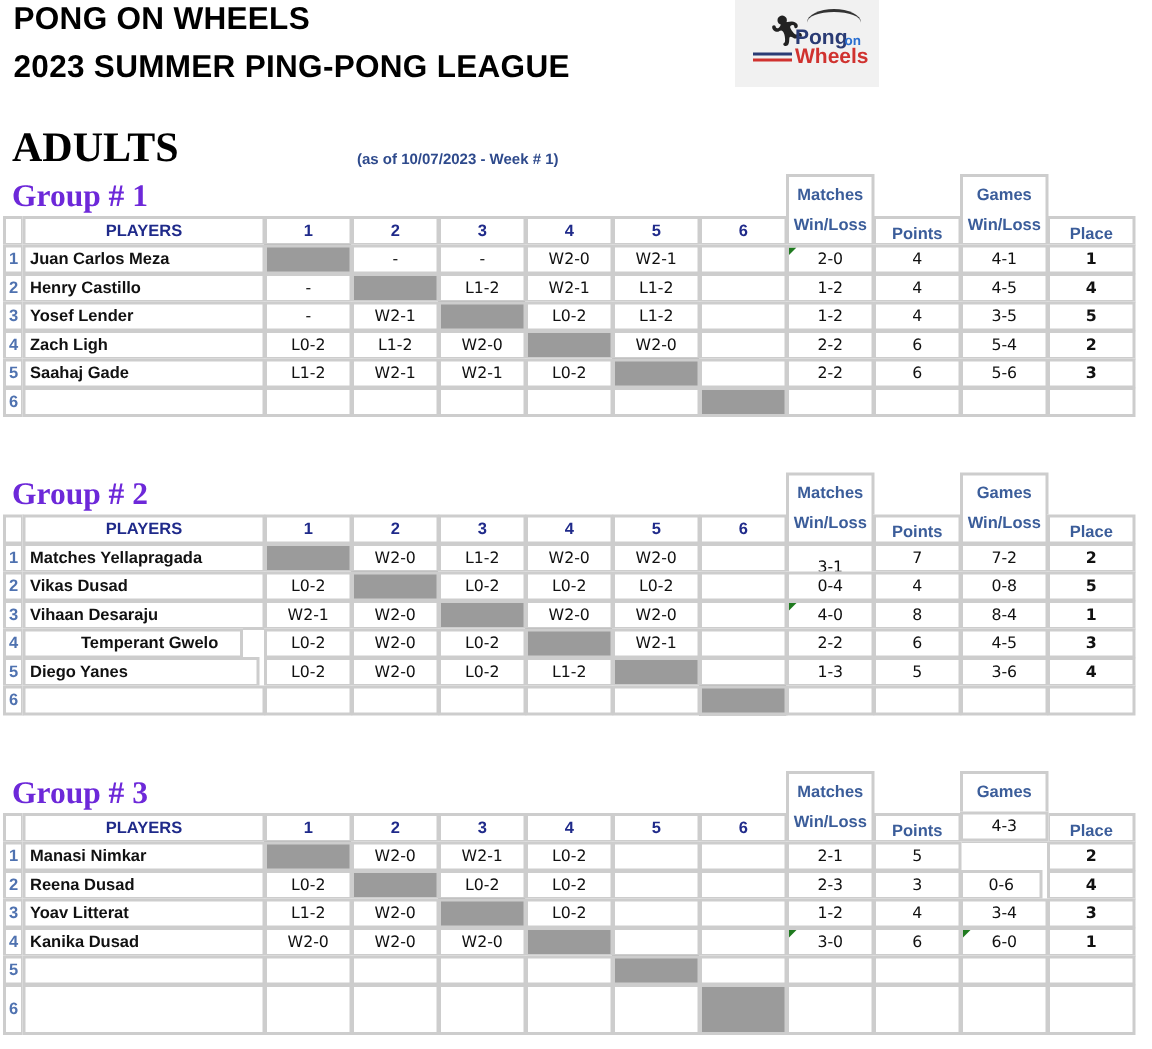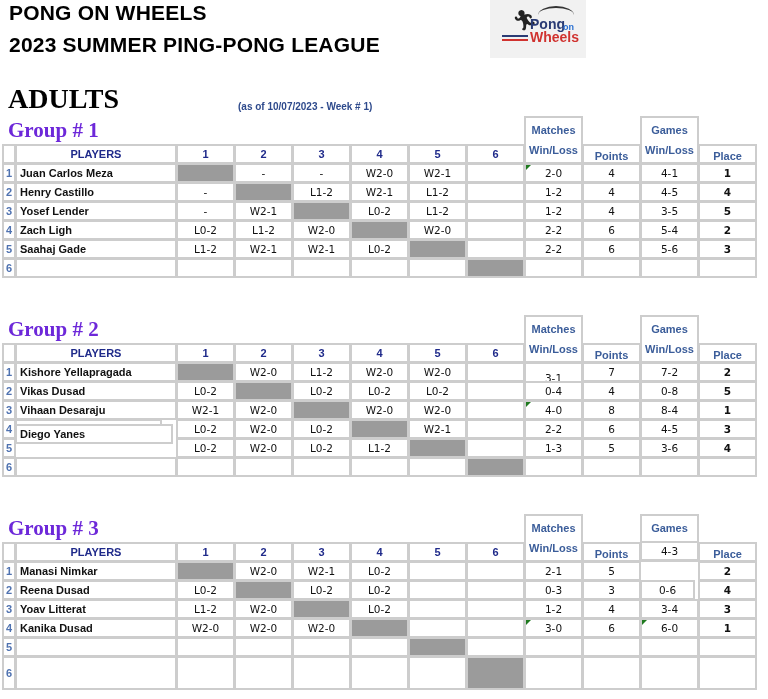--- a/index.html
+++ b/index.html
@@ -321,21 +321,21 @@
       <span>Games</span>
       <span>Win/Loss</span>
     </div>
     <div class="cell hdr2" style="left: 699px; top: 344px; width: 59px; height: 20px; align-items: flex-end;">
       <span>Place</span>
     </div>
     <div class="cell idx" style="left: 3px; top: 363px; width: 14px; height: 20px;">
       <span>1</span>
     </div>
     <div class="cell name" style="left: 16px; top: 363px; width: 162px; height: 20px;">
-      <span>Kishore Yellapragada</span>
+      <span>Matches Yellapragada</span>
     </div>
     <div class="cell gray" style="left: 177px; top: 363px; width: 59px; height: 20px;"></div>
     <div class="cell " style="left: 235px; top: 363px; width: 59px; height: 20px;">
       <span>W2-0</span>
     </div>
     <div class="cell " style="left: 293px; top: 363px; width: 59px; height: 20px;">
       <span>L1-2</span>
     </div>
     <div class="cell " style="left: 351px; top: 363px; width: 59px; height: 20px;">
       <span>W2-0</span>
@@ -457,21 +457,21 @@
     </div>
     <div class="cell " style="left: 641px; top: 420px; width: 59px; height: 20px;">
       <span>4-5</span>
     </div>
     <div class="cell place" style="left: 699px; top: 420px; width: 59px; height: 20px;">
       <span>3</span>
     </div>
     <div class="cell idx" style="left: 3px; top: 439px; width: 14px; height: 20px;">
       <span>5</span>
     </div>
-    <div class="cell name" style="left: 16px; top: 425px; width: 158px; height: 20px;">
+    <div class="cell name" style="left: 16px; top: 439px; width: 158px; height: 20px;">
       <span>Diego Yanes</span>
     </div>
     <div class="cell " style="left: 177px; top: 439px; width: 59px; height: 20px;">
       <span>L0-2</span>
     </div>
     <div class="cell " style="left: 235px; top: 439px; width: 59px; height: 20px;">
       <span>W2-0</span>
     </div>
     <div class="cell " style="left: 293px; top: 439px; width: 59px; height: 20px;">
       <span>L0-2</span>
@@ -616,21 +616,21 @@
     <div class="cell " style="left: 351px; top: 581px; width: 59px; height: 20px;">
       <span>L0-2</span>
     </div>
     <div class="cell " style="left: 409px; top: 581px; width: 59px; height: 20px;">
       <span></span>
     </div>
     <div class="cell " style="left: 467px; top: 581px; width: 59px; height: 20px;">
       <span></span>
     </div>
     <div class="cell " style="left: 525px; top: 581px; width: 59px; height: 20px;">
-      <span>0-3</span>
+      <span>2-3</span>
     </div>
     <div class="cell " style="left: 583px; top: 581px; width: 59px; height: 20px;">
       <span>3</span>
     </div>
     <div class="cell " style="left: 641px; top: 581px; width: 55px; height: 20px;">
       <span>0-6</span>
     </div>
     <div class="cell place" style="left: 699px; top: 581px; width: 59px; height: 20px;">
       <span>4</span>
     </div>

